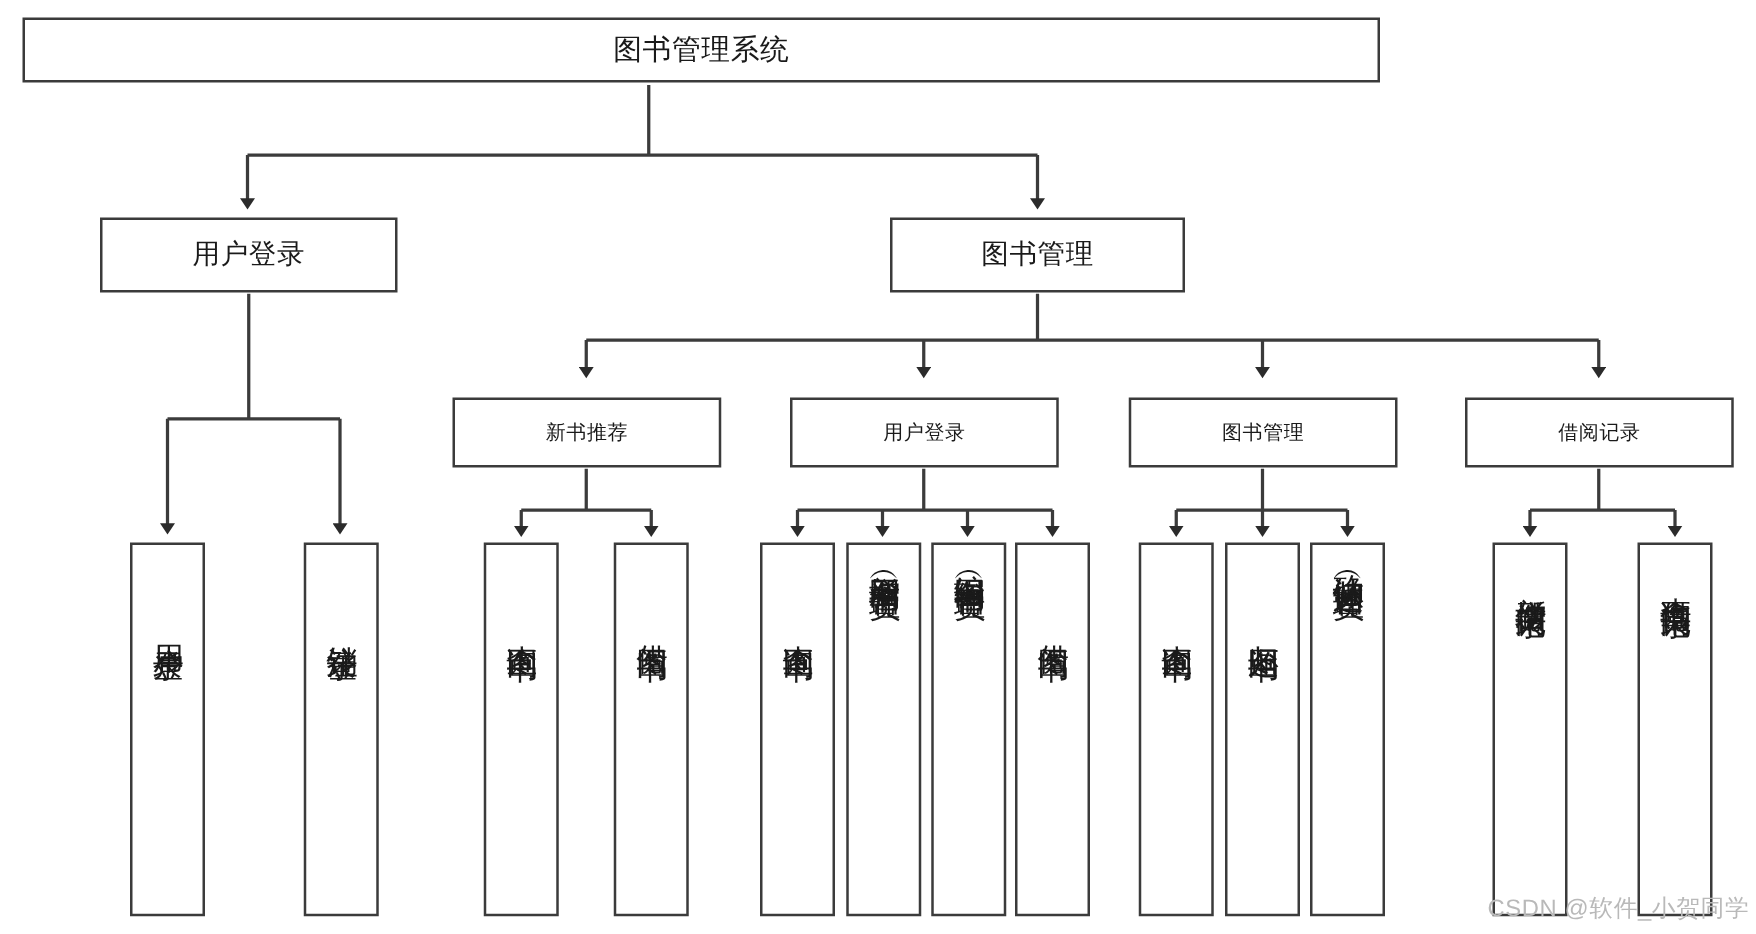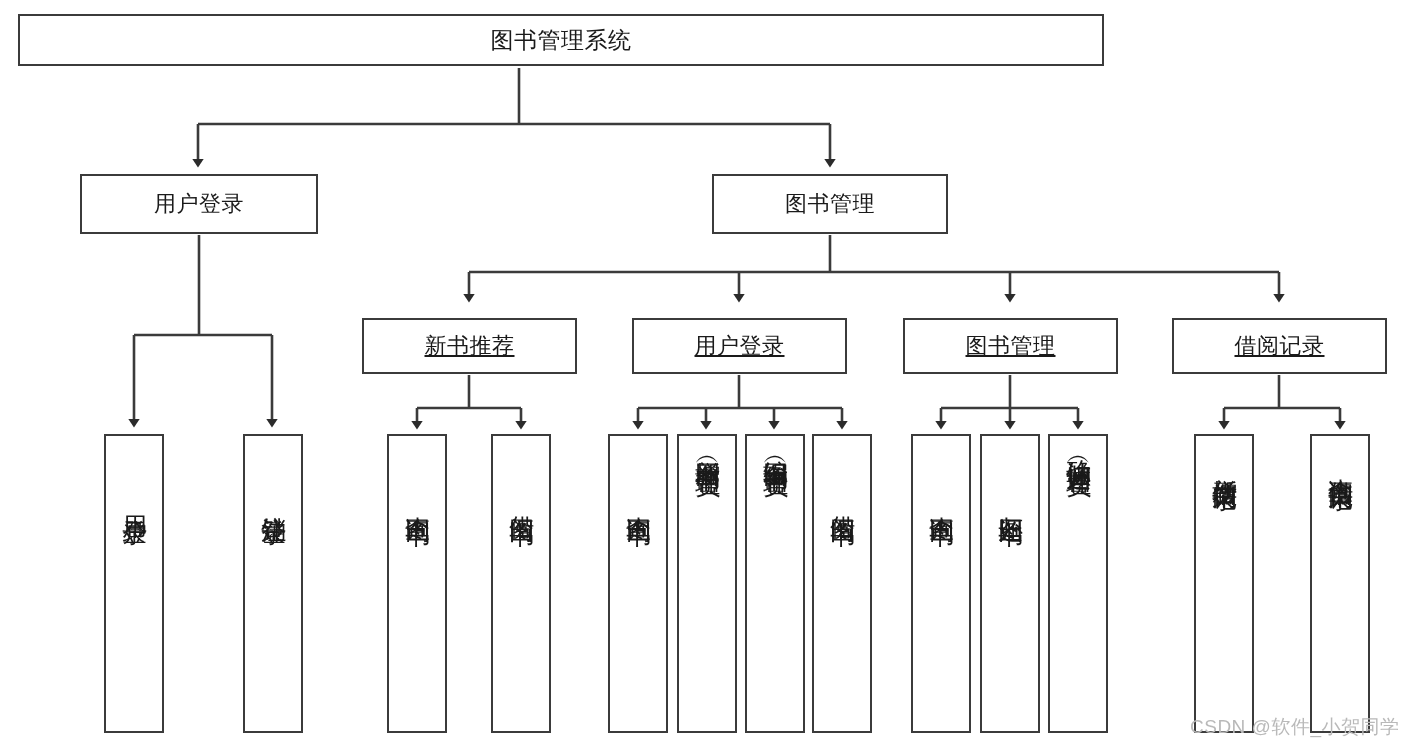--- a/index.html
+++ b/index.html
@@ -37,21 +37,21 @@
     justify-content: center;
     text-align: center;
   }
   .node .label {
     color: #1a1a1a;
     line-height: 1.15;
     letter-spacing: 0.5px;
   }
   .node-root .label { font-size: 23px; }
   .node-l2 .label { font-size: 22px; }
-  .node-l3 .label { font-size: 22px; text-decoration: underline; }
+  .node-l3 .label { font-size: 16px; }
   .node-leaf {
     align-items: flex-start;
     justify-content: center;
     padding-top: 0;
   }
   .node-leaf .label {
     writing-mode: vertical-rl;
     text-orientation: upright;
     font-size: 25px;
     line-height: 1.06;

